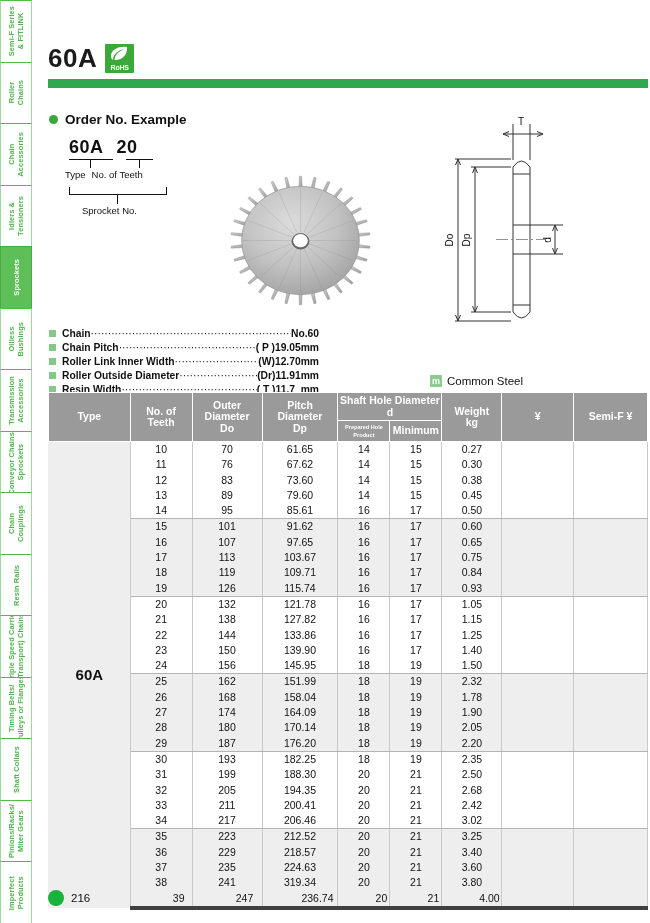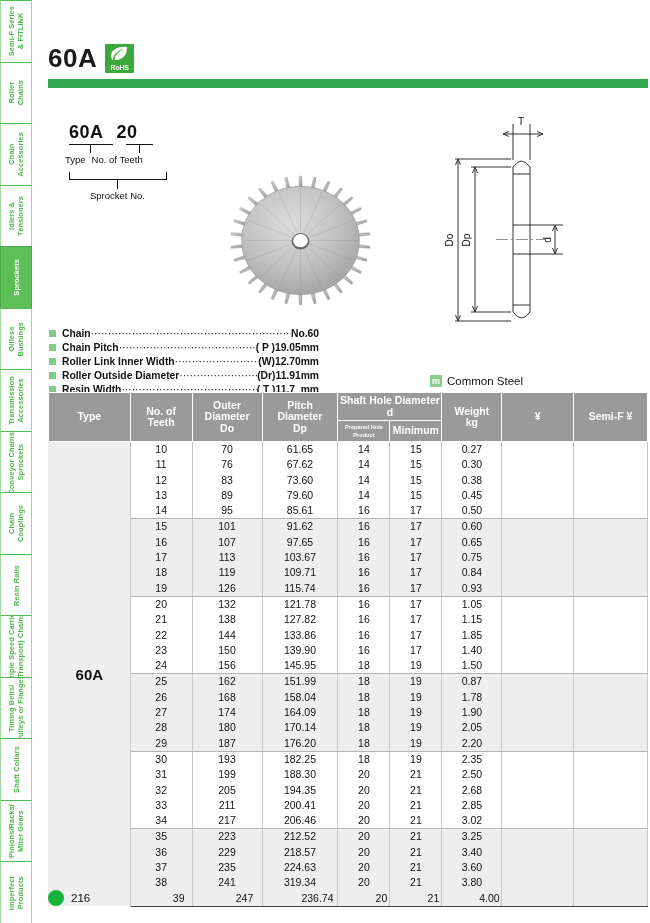--- a/index.html
+++ b/index.html
@@ -77,21 +77,21 @@
   #order-lines { margin-left: 20px; position: relative; width: 150px; height: 66px; }
   .ul-1 { position: absolute; left: 0; top: 1px; width: 44px; border-top: 1.4px solid #111; }
   .ul-2 { position: absolute; left: 57px; top: 1px; width: 27px; border-top: 1.4px solid #111; }
   .tick-1 { position: absolute; left: 21px; top: 1px; height: 9px; border-left: 1.4px solid #111; }
   .tick-2 { position: absolute; left: 70px; top: 1px; height: 9px; border-left: 1.4px solid #111; }
   #labels-row { position: absolute; left: -4px; top: 11px; width: 160px; display: flex; gap: 6px; }
   #labels-row span { font-size: 9.5px; color: #111; }
   .brace { position: absolute; left: 0; top: 29px; width: 98px; height: 8px;
            border-left: 1.4px solid #111; border-right: 1.4px solid #111; border-bottom: 1.4px solid #111; }
   .brace-stem { position: absolute; left: 48px; top: 37px; height: 9px; border-left: 1.4px solid #111; }
-  #sprocket-no-label { position: absolute; left: 21px; top: 47px; font-size: 9.5px; color: #111; }
+  #sprocket-no-label { position: absolute; left: 13px; top: 47px; font-size: 9.5px; color: #111; }
 
   
   #sprocket-photo { position: absolute; left: 190px; top: 163px; width: 155px; height: 155px; }
 
   
   #tech-drawing { position: absolute; left: 400px; top: 112px; width: 215px; height: 225px; }
 
   
   #spec-list { position: absolute; left: 16px; top: 326px; }
   .spec-row { display: flex; align-items: center; height: 14.2px; }
@@ -129,21 +129,21 @@
     border-top: none; border-bottom: none;
     height: 15.3px; line-height: 15.3px; background: #ffffff;
   }
   #spec-table tbody tr.shaded td { background: #eeeeee; }
   #spec-table tbody td.type-cell {
     background: #eeeeee; font-size: 15px; font-weight: bold;
     vertical-align: middle; border-left: 1px solid #eeeeee;
     border-right: 1px solid #c9c9c9;
   }
   #spec-table tbody tr.grp-end td { border-bottom: 1px solid #b4b4b4; }
-  #spec-table tbody tr:last-child td { border-bottom: 1px solid #404040; padding-left: 35px; }
+  #spec-table tbody tr:last-child td { border-bottom: 4px solid #404040; padding-left: 35px; }
   .col-type { width: 82px; }
   .col-teeth { width: 62px; }
   .col-do { width: 70px; }
   .col-dp { width: 76px; }
   .col-prep { width: 52px; }
   .col-min { width: 52px; }
   .col-wt { width: 60px; }
   .col-y { width: 72px; }
   .col-semi { width: 74px; }
 
@@ -227,20 +227,24 @@
         <svg class="leaf" viewBox="0 0 20 15">
           <path d="M18 1 C10 0 3 3 2 9 C1.6 11.5 2.6 13 4 14 C4 9 8 5 15 3 C9 6 6 9 5.5 14 C12 14.5 18.5 10 18 1 Z" fill="#ffffff"></path>
         </svg>
         <div class="rohs-text">RoHS</div>
       </div>
     </div>
     <div id="title-bar"></div>
   </div>
 
   <div id="order-section">
+    <div id="order-heading">
+      <span class="bullet"></span>
+      <span class="htext">Order No. Example</span>
+    </div>
     <div id="order-code">
       <span class="code-part">60A</span>
       <span class="code-part">20</span>
     </div>
     <div id="order-lines">
       <div class="ul-1"></div>
       <div class="ul-2"></div>
       <div class="tick-1"></div>
       <div class="tick-2"></div>
       <div id="labels-row">
@@ -555,21 +559,21 @@
           <td>1.15</td>
           <td></td>
           <td></td>
         </tr>
         <tr>
           <td>22</td>
           <td>144</td>
           <td>133.86</td>
           <td>16</td>
           <td>17</td>
-          <td>1.85</td>
+          <td>1.25</td>
           <td></td>
           <td></td>
         </tr>
         <tr>
           <td>23</td>
           <td>150</td>
           <td>139.90</td>
           <td>16</td>
           <td>17</td>
           <td>1.40</td>
@@ -585,21 +589,21 @@
           <td>1.50</td>
           <td></td>
           <td></td>
         </tr>
         <tr class="shaded">
           <td>25</td>
           <td>162</td>
           <td>151.99</td>
           <td>18</td>
           <td>19</td>
-          <td>0.87</td>
+          <td>2.32</td>
           <td></td>
           <td></td>
         </tr>
         <tr class="shaded">
           <td>26</td>
           <td>168</td>
           <td>158.04</td>
           <td>18</td>
           <td>19</td>
           <td>1.78</td>
@@ -665,21 +669,21 @@
           <td>2.68</td>
           <td></td>
           <td></td>
         </tr>
         <tr>
           <td>33</td>
           <td>211</td>
           <td>200.41</td>
           <td>20</td>
           <td>21</td>
-          <td>2.85</td>
+          <td>2.42</td>
           <td></td>
           <td></td>
         </tr>
         <tr class=" grp-end">
           <td>34</td>
           <td>217</td>
           <td>206.46</td>
           <td>20</td>
           <td>21</td>
           <td>3.02</td>

